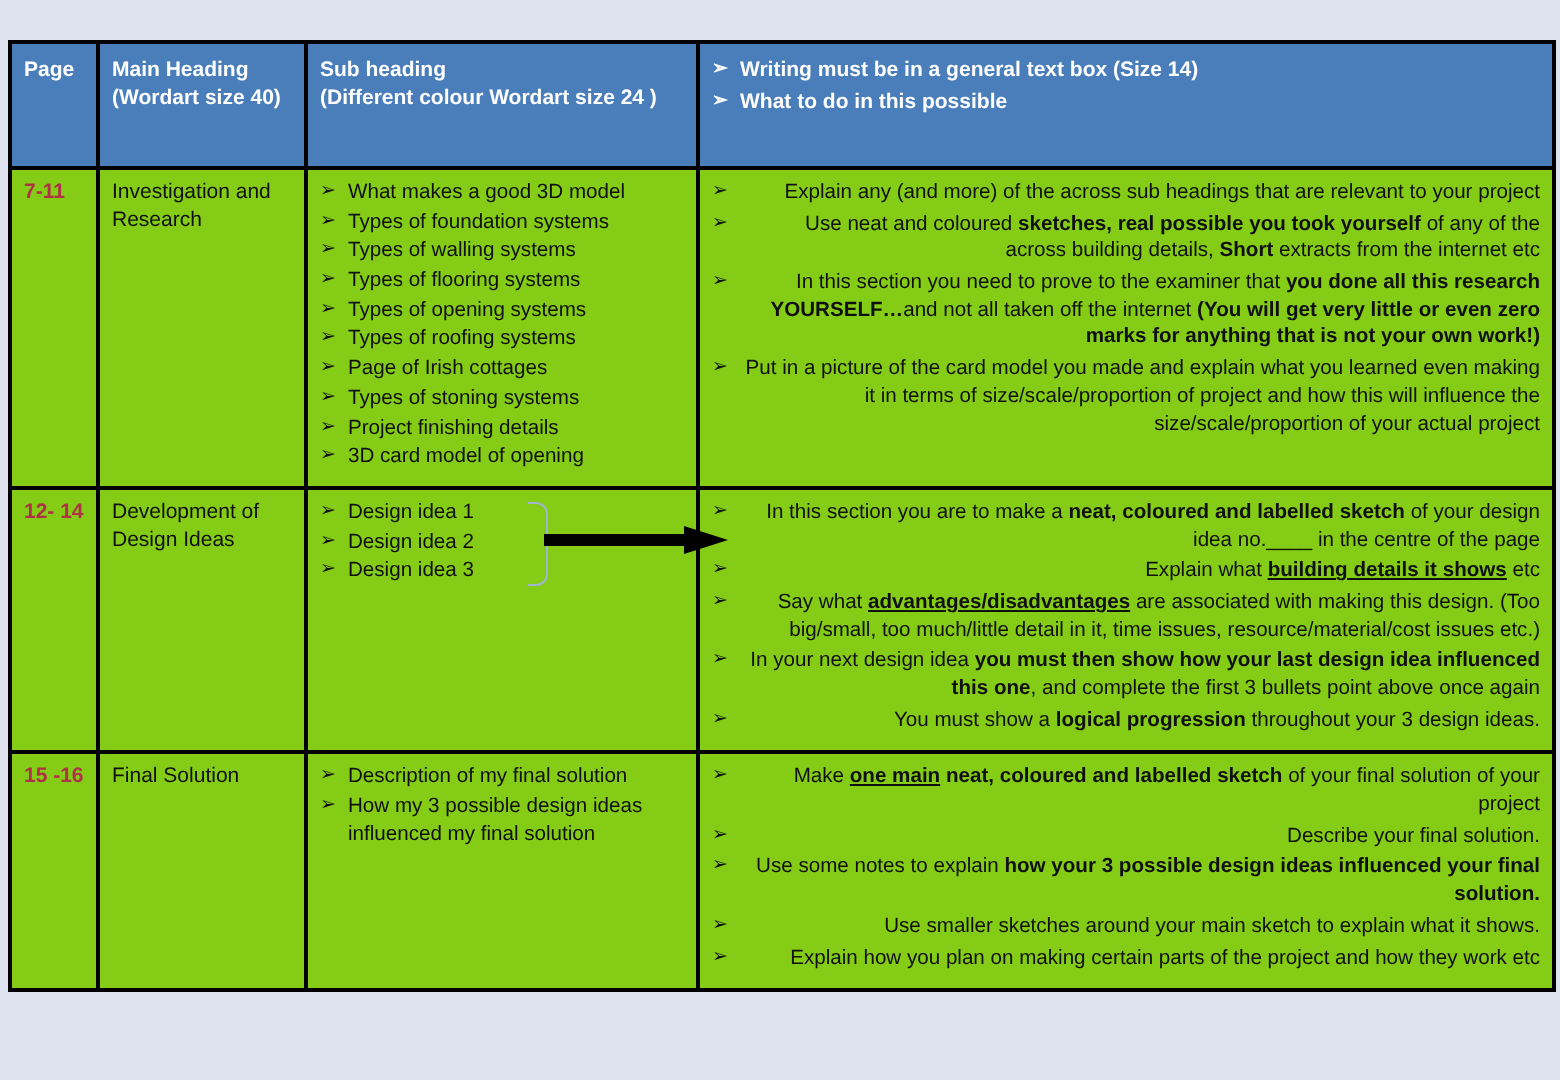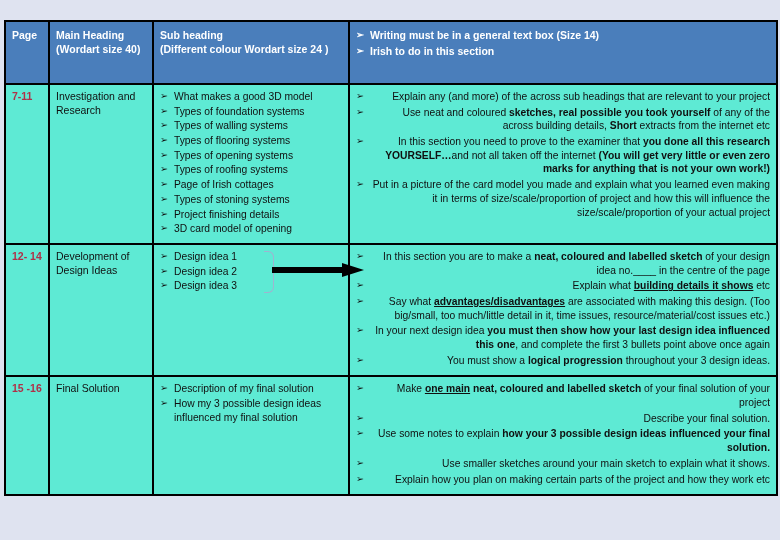--- a/index.html
+++ b/index.html
@@ -14,21 +14,21 @@
   table.plan{
     position:absolute;
     left:4px; top:20px;
     width:772px;
     border-collapse:collapse;
     table-layout:fixed;
     border-radius:12px;
   }
   table.plan td{
     border:2px solid #000000;
-    background:#5eead4;
+    background:#84cc16;
     vertical-align:top;
     padding:5px 6px 6px 6px;
     font-size:10.5px;
     line-height:1.30;
     color:#101010;
   }
   table.plan tr.head td{
     background:#4a7ebb;
     color:#ffffff;
     font-weight:bold;
@@ -107,21 +107,21 @@
           <span class="headsub">Main Heading</span>
           <span class="headsub">(Wordart size  40)</span>
         </td>
         <td>
           <span class="headsub">Sub heading</span>
           <span class="headsub">(Different colour Wordart size 24 )</span>
         </td>
         <td>
           <ul class="b">
               <li>Writing must be in a general text box (Size 14)</li>
-              <li>Irish to do in this section</li>
+              <li>What to do in this possible</li>
             </ul>
         </td>
       </tr>
 
       <tr>
         <td>
           <span class="pagenum">7-11</span>
         </td>
         <td>
           <span class="maincell">Investigation and Research</span>

